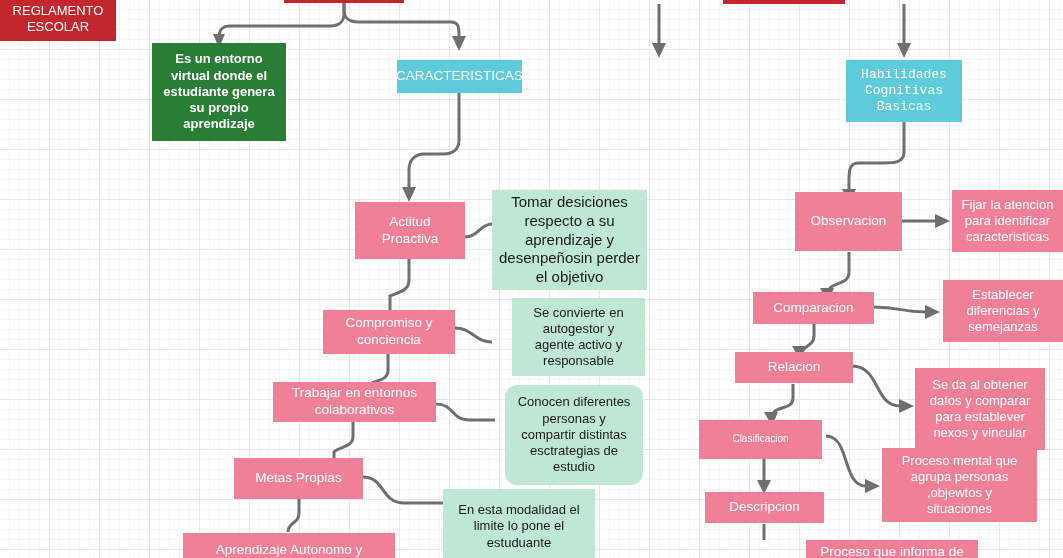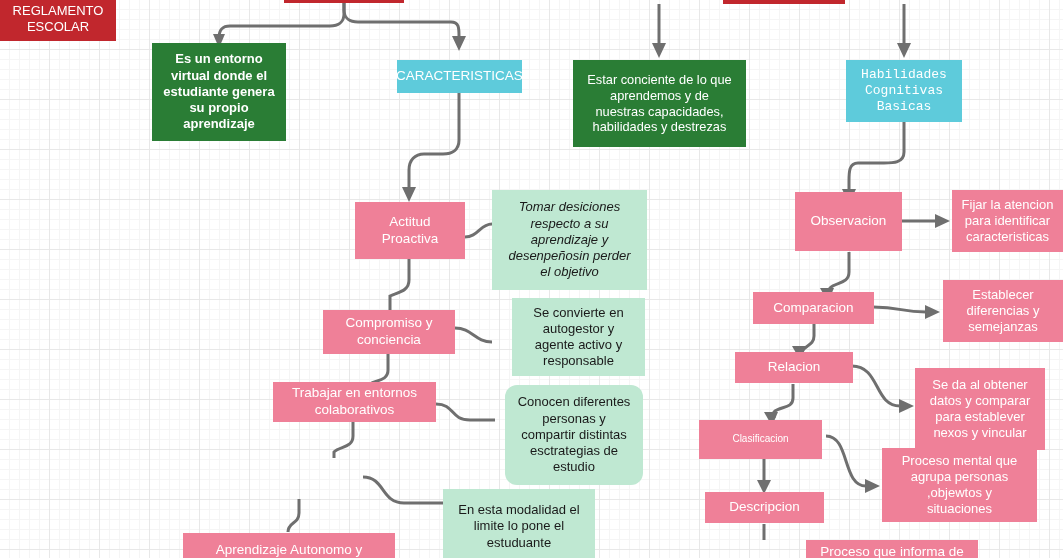--- a/index.html
+++ b/index.html
@@ -128,33 +128,29 @@
 ESCOLAR</div>
 
   <div class="node n-green" style="left:152px; top:43px; width:134px; height:98px; font-size:13px;">Es un entorno
 virtual donde el
 estudiante genera
 su propio
 aprendizaje</div>
 
   <div class="node n-cyan" style="left:397px; top:60px; width:125px; height:33px; font-size:13.5px;">CARACTERISTICAS</div>
 
-  <div class="node n-green-plain" style="left:573px; top:60px; width:173px; height:87px; font-size:12.8px;">Estar conciente de lo que
-aprendemos y de
-nuestras capacidades,
-habilidades y destrezas</div>
 
   <div class="node n-cyan" style="left:846px; top:60px; width:116px; height:62px; font-size:13px;font-family:Liberation Mono, monospace;">Habilidades
 Cognitivas
 Basicas</div>
 
   <div class="node n-pink" style="left:355px; top:202px; width:110px; height:57px; font-size:13.5px;">Actitud
 Proactiva</div>
 
-  <div class="node n-mint" style="left:492px; top:190px; width:155px; height:100px; font-size:13px;font-style:italic;">Tomar desiciones
+  <div class="node n-mint" style="left:492px; top:190px; width:155px; height:100px; font-size:15px;">Tomar desiciones
 respecto a su
 aprendizaje y
 desenpeñosin perder
 el objetivo</div>
 
   <div class="node n-pink" style="left:323px; top:310px; width:132px; height:44px; font-size:13.5px;">Compromiso y
 conciencia</div>
 
   <div class="node n-mint" style="left:512px; top:298px; width:133px; height:78px; font-size:13px;">Se convierte en
 autogestor y
@@ -163,20 +159,21 @@
 
   <div class="node n-pink" style="left:273px; top:382px; width:163px; height:40px; font-size:13.5px;">Trabajar en entornos
 colaborativos</div>
 
   <div class="node n-mint" style="left:505px; top:385px; width:138px; height:100px; font-size:13px;border-radius:12px;">Conocen diferentes
 personas y
 compartir distintas
 esctrategias de
 estudio</div>
 
+  <div class="node n-pink" style="left:234px; top:458px; width:129px; height:41px; font-size:13.5px;">Metas Propias</div>
 
   <div class="node n-mint" style="left:443px; top:489px; width:152px; height:75px; font-size:13px;">En esta modalidad el
 limite lo pone el
 estuduante</div>
 
   <div class="node n-pink" style="left:183px; top:533px; width:212px; height:40px; font-size:13.5px; align-items:flex-start; padding-top:9px;">Aprendizaje Autonomo y</div>
 
   <div class="node n-pink" style="left:795px; top:192px; width:107px; height:59px; font-size:13.5px;">Observacion</div>
 
   <div class="node n-pink" style="left:952px; top:190px; width:111px; height:62px; font-size:13px;">Fijar la atencion

